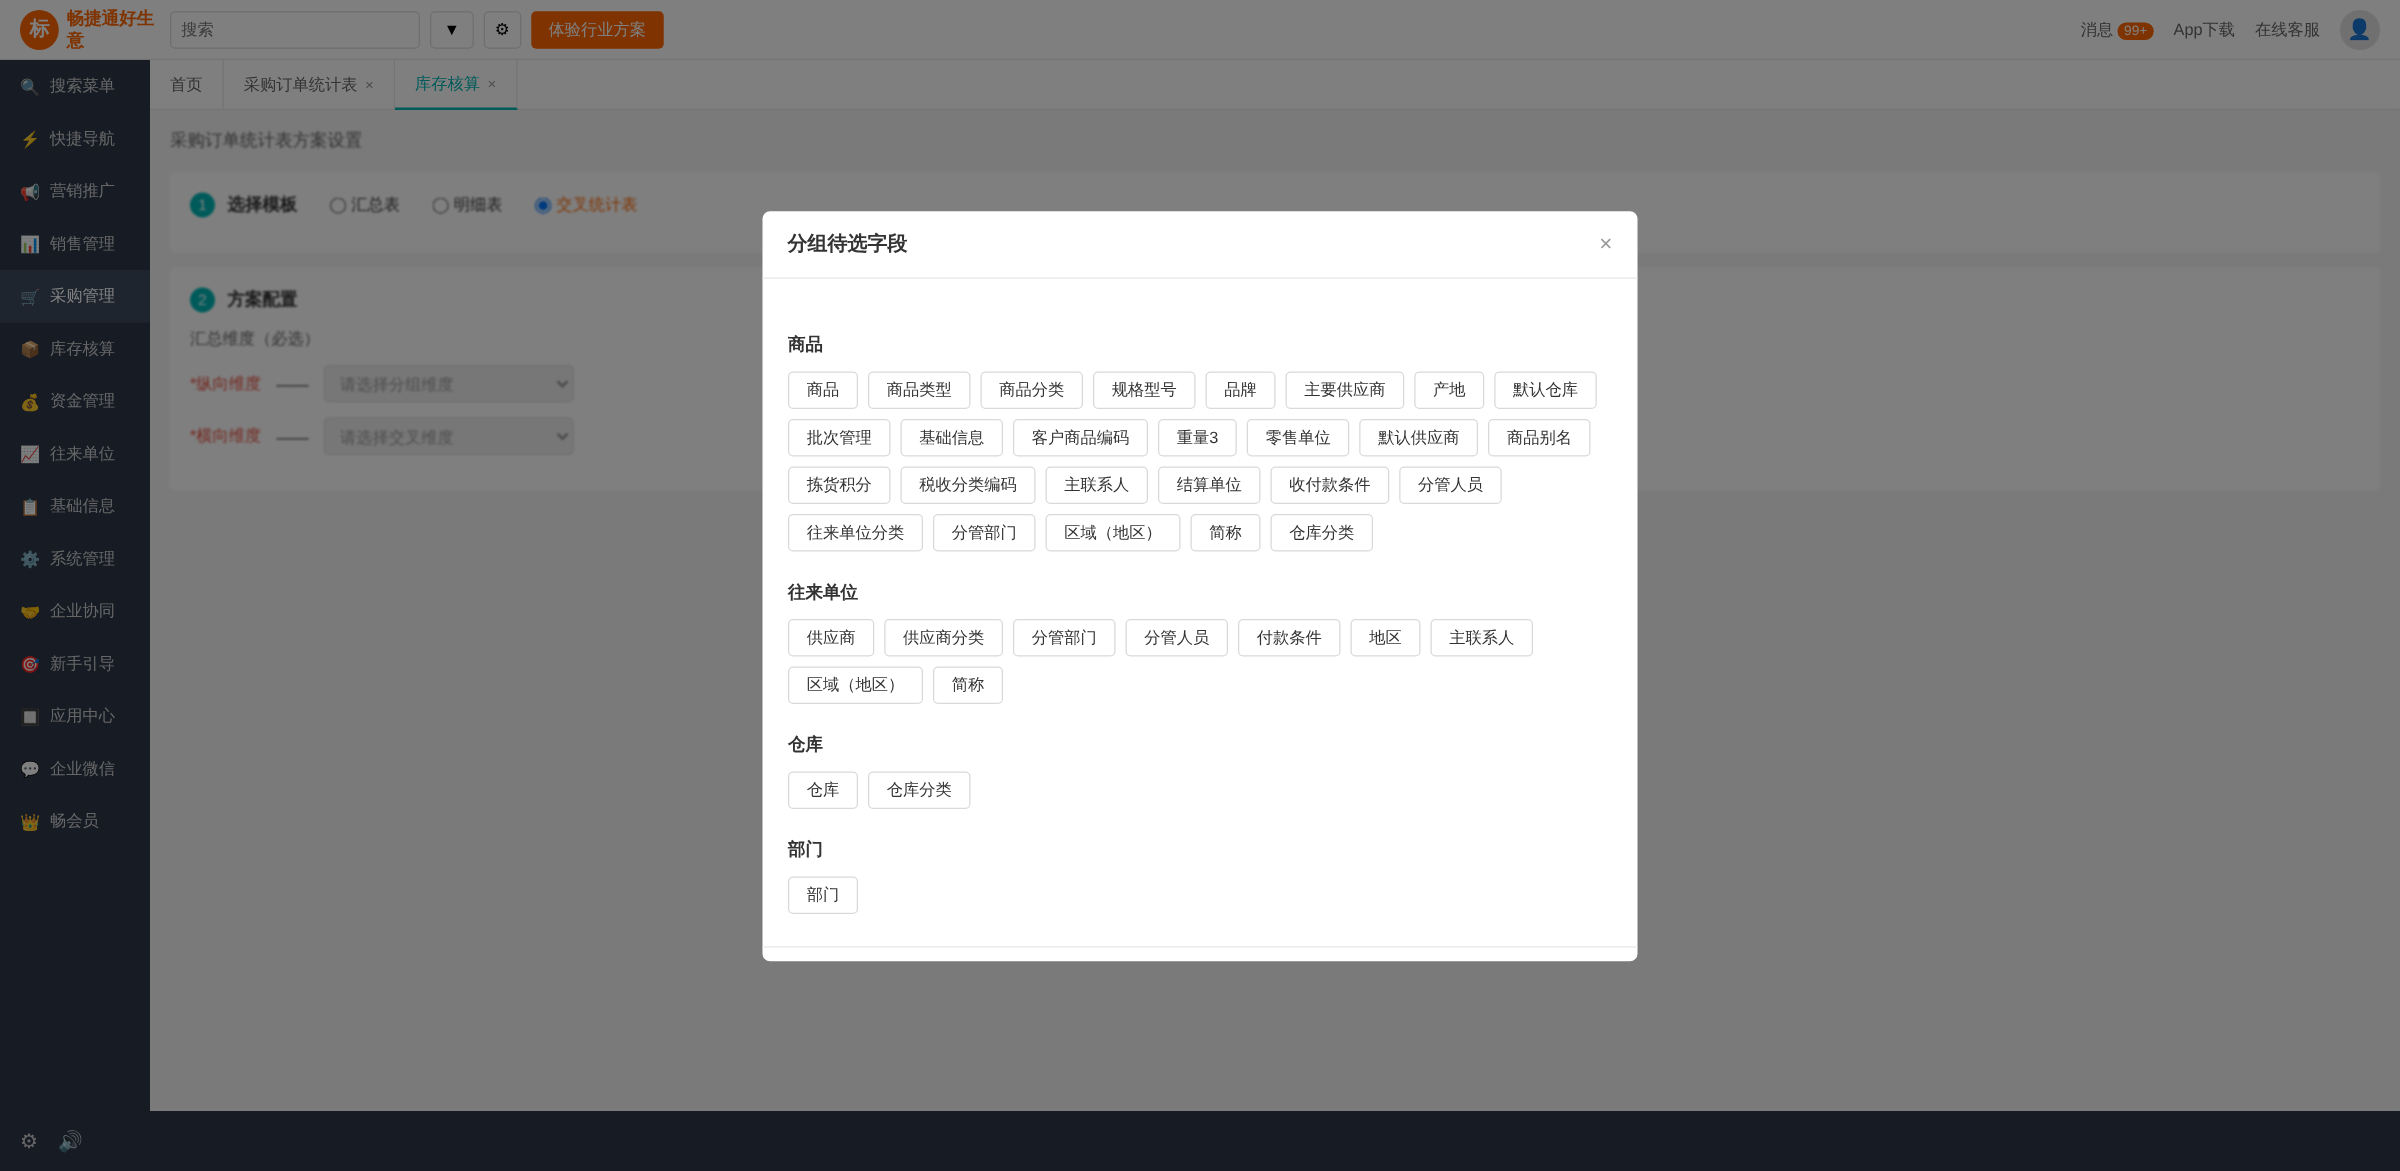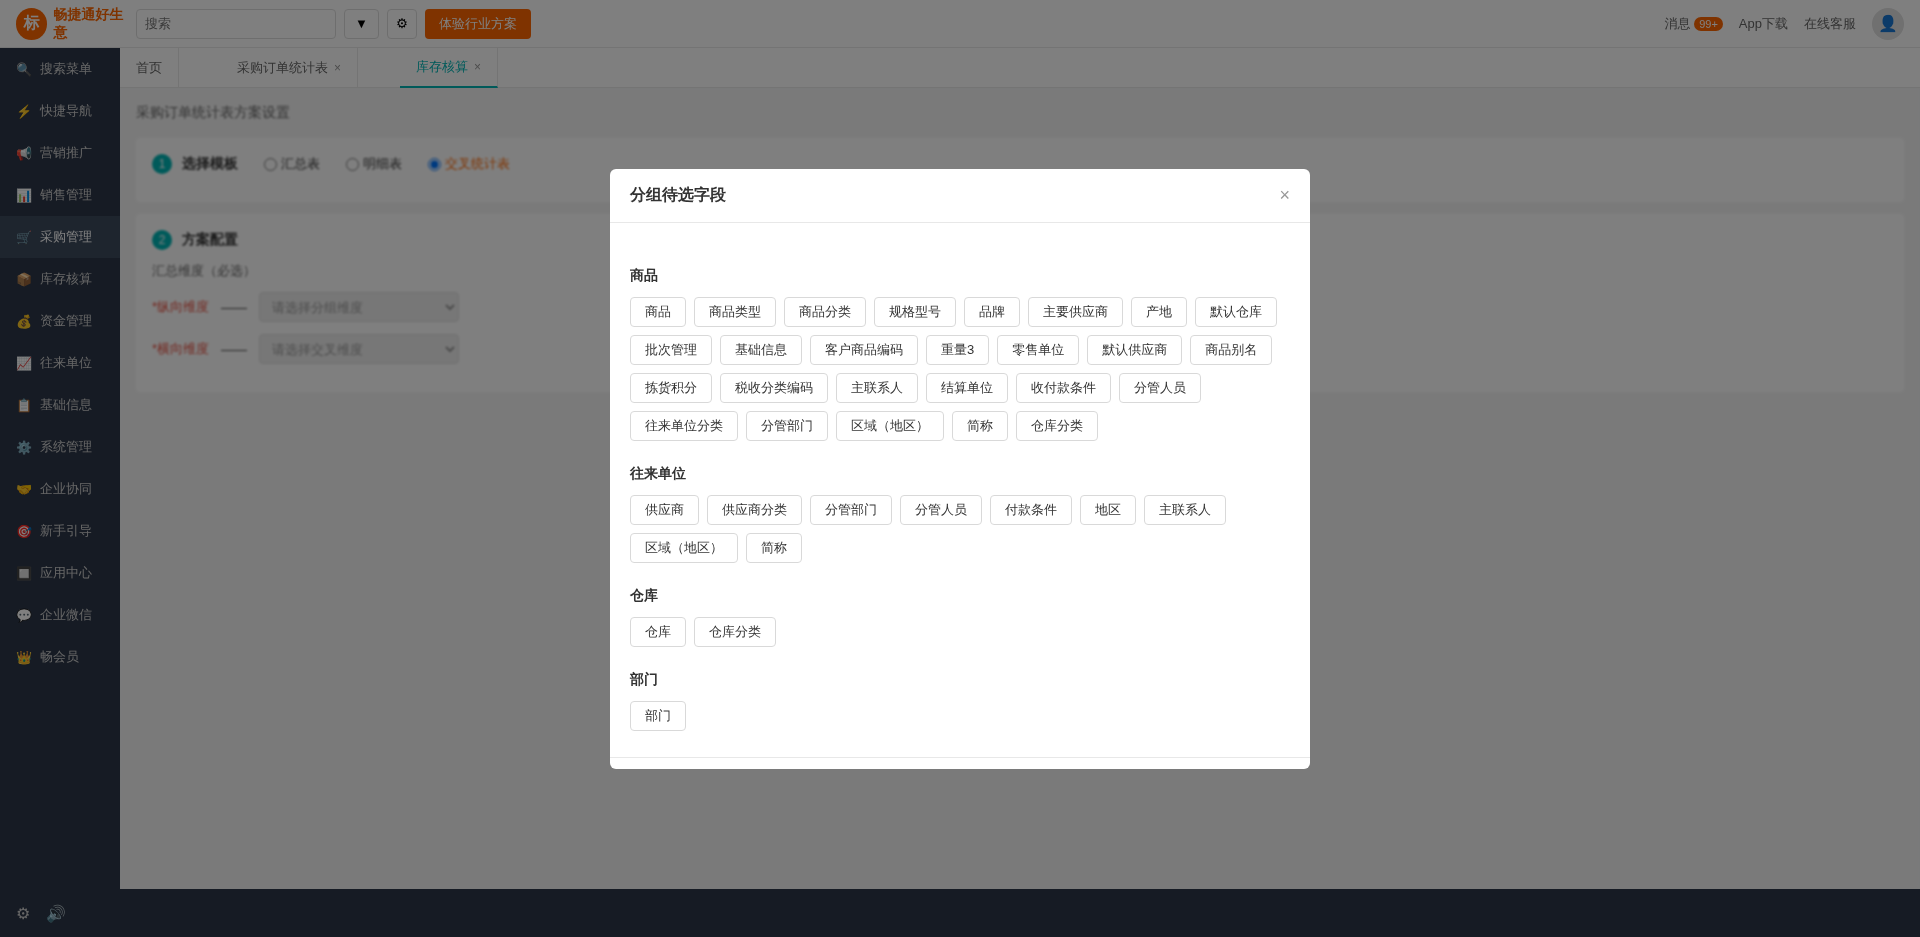--- a/index.html
+++ b/index.html
@@ -47,21 +47,21 @@
       display: flex; align-items: center; gap: 16px; font-size: 13px; color: #666;
     }
     .badge {
       background: #f60; color: white; border-radius: 10px; padding: 1px 5px; font-size: 11px;
     }
 
     
     .tab-bar {
       position: fixed; top: 48px; left: 120px; right: 0; height: 40px;
       background: #fff; border-bottom: 1px solid #e8e8e8;
-      display: flex; align-items: center; z-index: 99; gap: 42px;
+      display: flex; align-items: center; z-index: 99;
     }
     .tab-item {
       height: 40px; padding: 0 16px; display: flex; align-items: center; gap: 6px;
       border-right: 1px solid #e8e8e8; cursor: pointer; font-size: 13px; color: #666;
     }
     .tab-item.active {
       color: #00b5b5; border-bottom: 2px solid #00b5b5;
     }
     .tab-close {
       font-size: 12px; color: #999; cursor: pointer;

